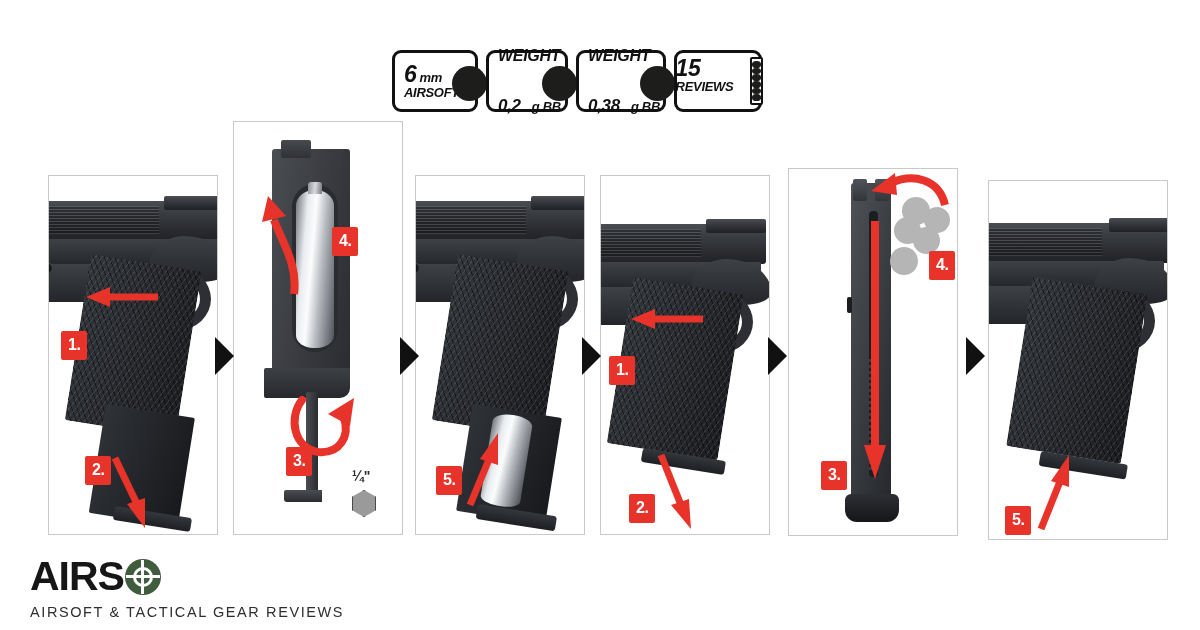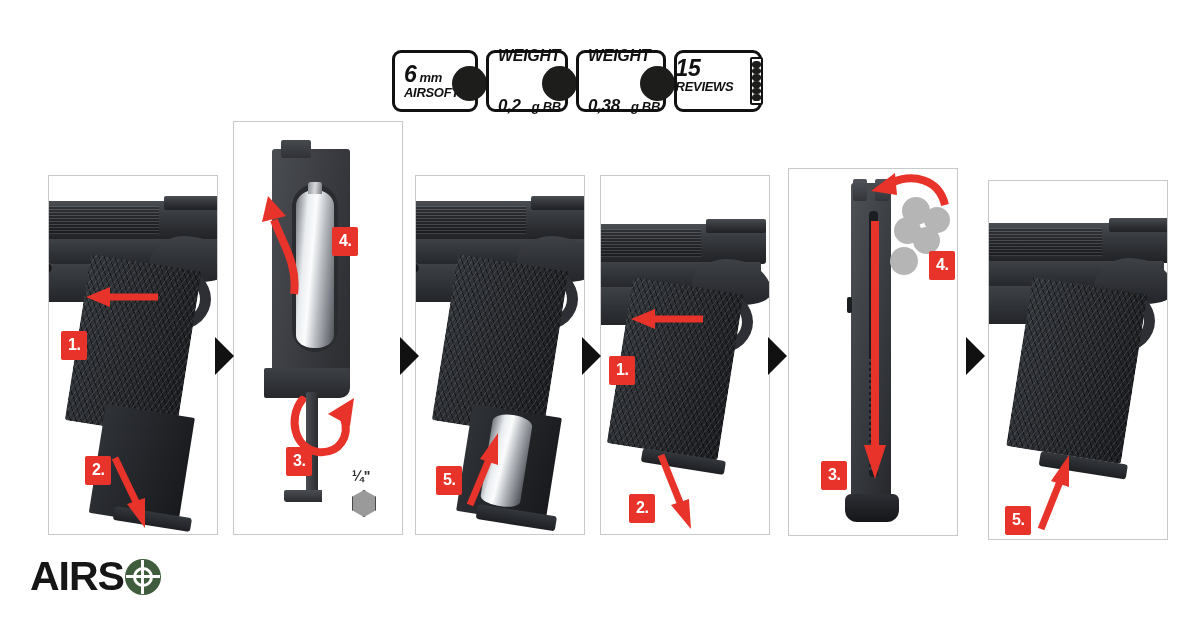--- a/index.html
+++ b/index.html
@@ -482,13 +482,14 @@
   <div class="step" style="left:16px; top:325px;">5.</div>
 </div>
 
 <div class="logo-wrap">
   <div class="logo-text">
     <span>AIRS</span>
     <span class="scope">
       <span class="scope-ring"></span>
     </span>
   </div>
+  <div class="logo-tag">AIRSOFT &amp; TACTICAL GEAR REVIEWS</div>
 </div>
 
 </body></html>

